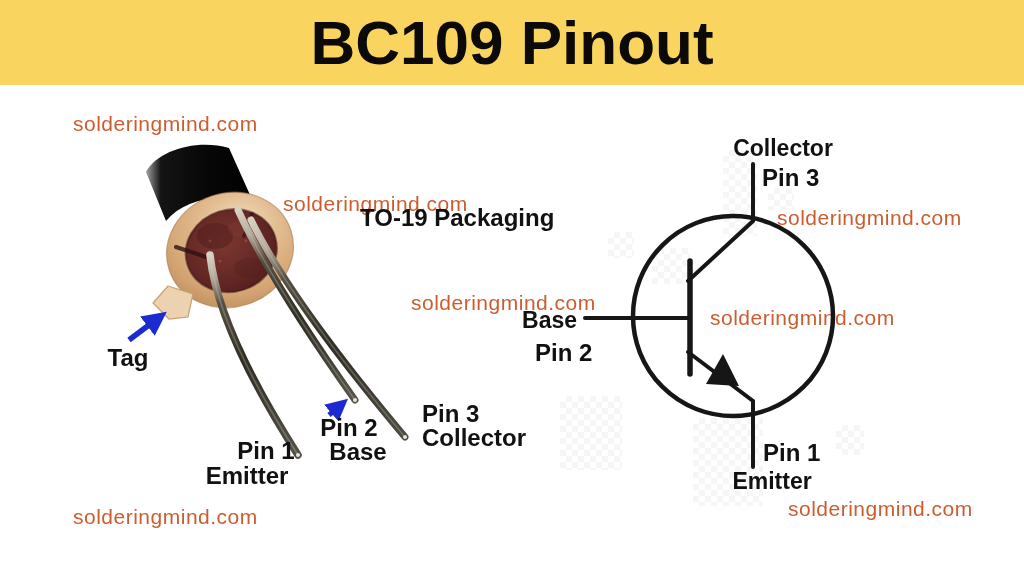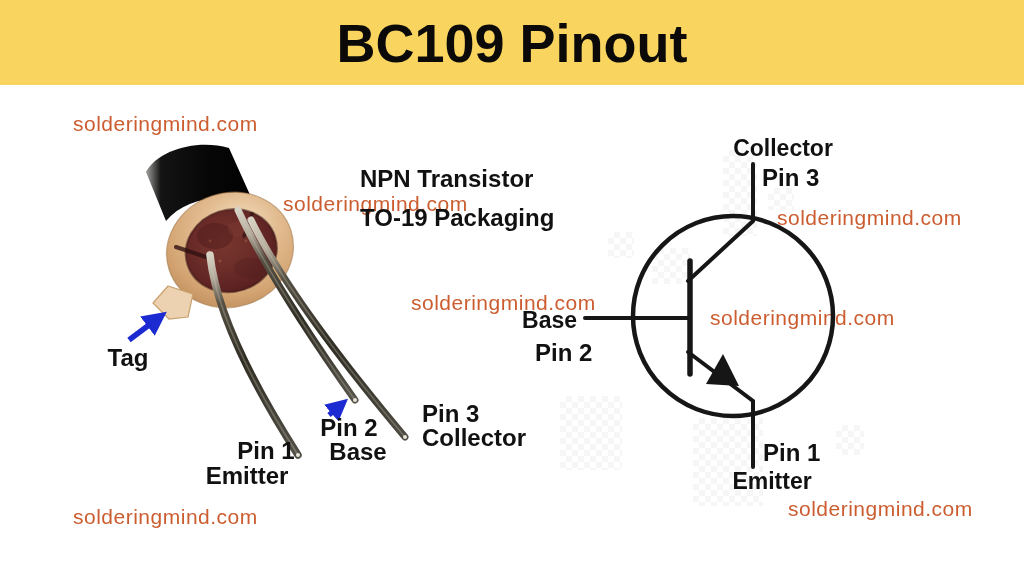--- a/index.html
+++ b/index.html
@@ -6,21 +6,21 @@
   #stage{
     position:relative;width:1024px;height:576px;overflow:hidden;
     background:#ffffff;font-family:"Liberation Sans",sans-serif;
   }
   
   .banner{
     position:absolute;left:0;top:0;width:1024px;height:85px;
     background:#F9D55F;display:flex;align-items:center;justify-content:center;
   }
   .banner h1{
-    margin:0;font-size:54px;font-weight:700;color:#0b0a08;letter-spacing:0px;
+    margin:0;font-size:62px;font-weight:700;color:#0b0a08;letter-spacing:0px;
   }
   
   .wm{
     position:absolute;font-size:21px;letter-spacing:.5px;color:#c2410c;
     opacity:.85;white-space:nowrap;user-select:none;
   }
   
   .chk{
     position:absolute;opacity:.5;
     background:conic-gradient(#ededed 90deg,transparent 90deg 180deg,#ededed 180deg 270deg,transparent 270deg);
@@ -160,21 +160,20 @@
     </g>
   </svg>
 
   <div class="label center" style="left:128px;top:340px;margin-top:6px;">Tag</div>
   <div class="label center" style="left:266px;top:439px;">Pin 1</div>
   <div class="label center" style="left:247px;top:464px;">Emitter</div>
   <div class="label center" style="left:349px;top:416px;">Pin 2</div>
   <div class="label center" style="left:358px;top:440px;">Base</div>
   <div class="label" style="left:422px;top:402px;">Pin 3</div>
   <div class="label" style="left:422px;top:426px;">Collector</div>
-  <div class="label" style="left:360px;top:167px;">NPN Transistor</div>
   <div class="label" style="left:360px;top:206px;">TO-19 Packaging</div>
 
   <div class="label center med" style="left:783px;top:137px;">Collector</div>
   <div class="label" style="left:762px;top:166px;">Pin 3</div>
   <div class="label rightal med" style="left:577px;top:309px;">Base</div>
   <div class="label" style="left:535px;top:341px;">Pin 2</div>
   <div class="label" style="left:763px;top:441px;">Pin 1</div>
   <div class="label center med" style="left:772px;top:470px;">Emitter</div>
 
 </div>

